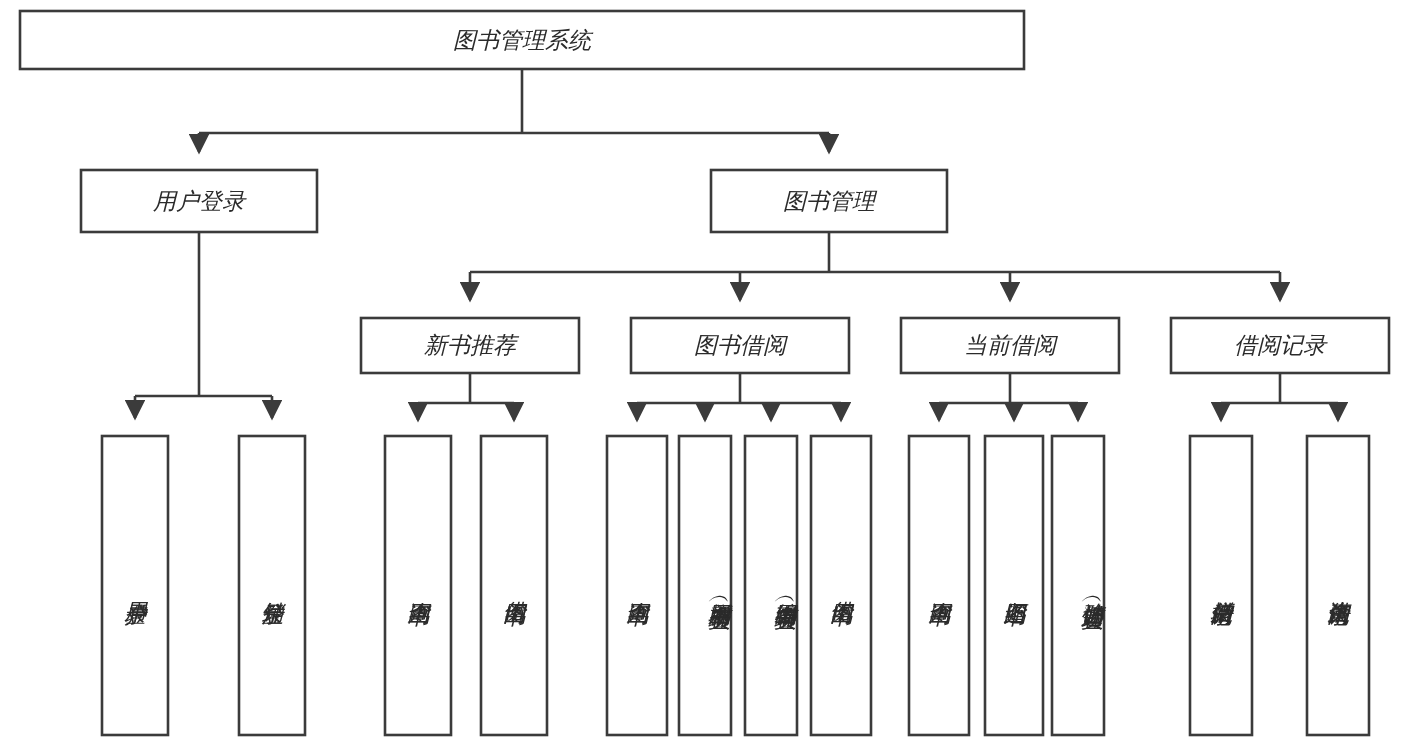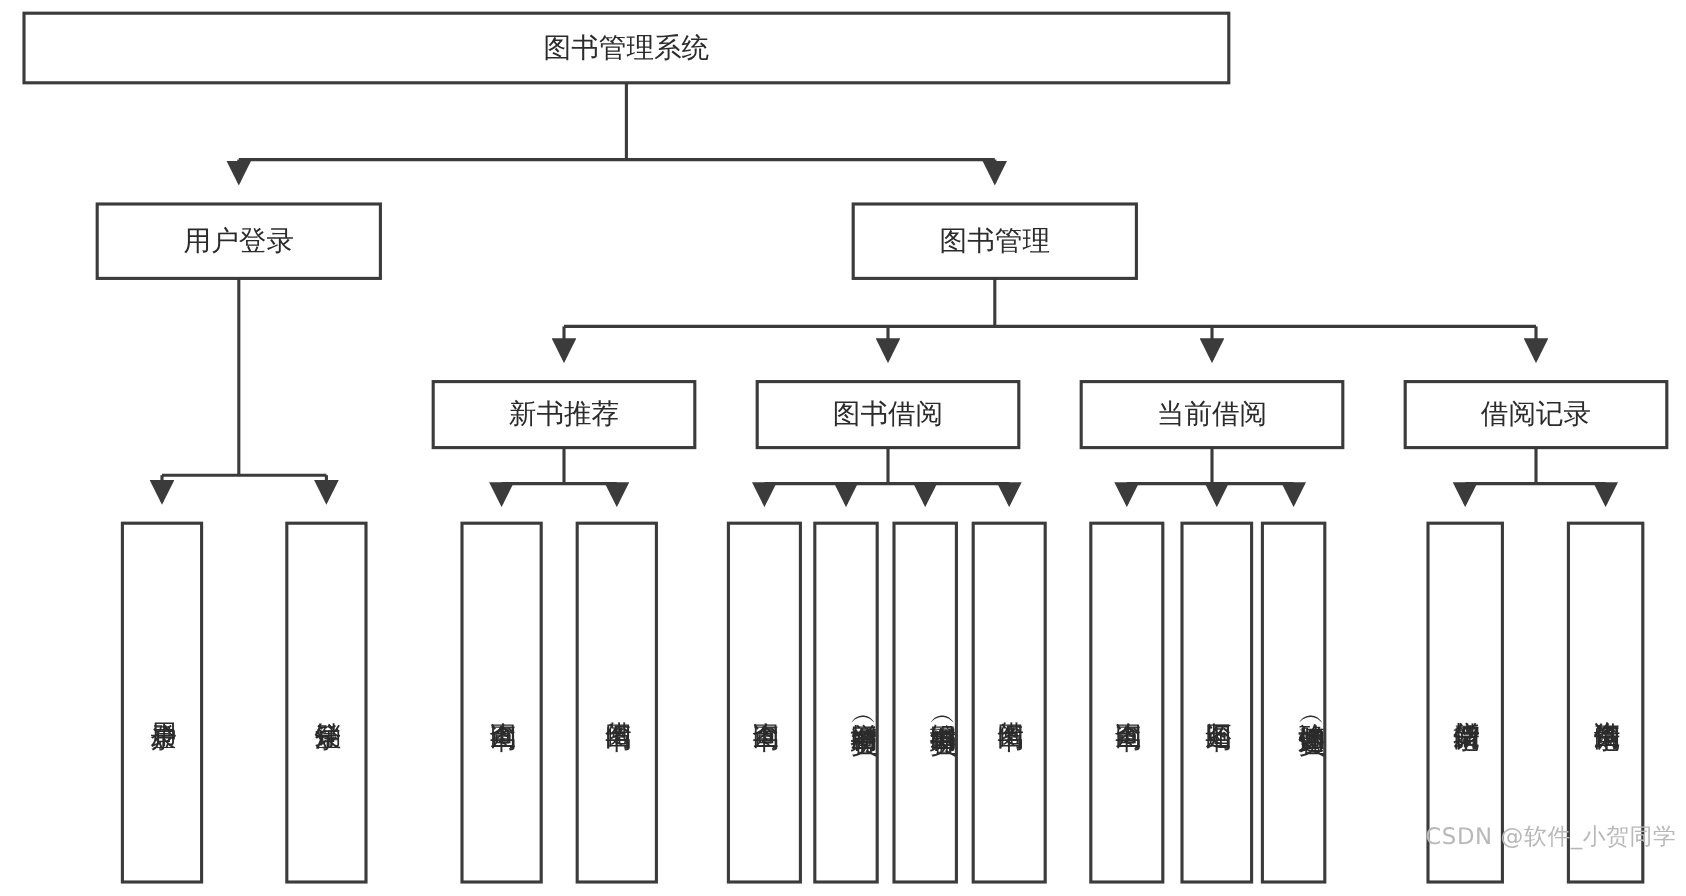--- a/index.html
+++ b/index.html
@@ -12,20 +12,21 @@
     height: 747px;
     font-family: "DejaVu Sans", "Liberation Sans", sans-serif;
     overflow: hidden;
     position: relative;
   }
   #diagram-root {
     position: relative;
     width: 1405px;
     height: 714px;
     background: #ffffff;
+    font-style: italic;
   }
   svg.diagram-svg {
     position: absolute;
     top: 0;
     left: 0;
     width: 1405px;
     height: 747px;
   }
   .node-box {
     fill: #ffffff;
@@ -208,14 +209,13 @@
   <div class="vlabel" style="left:909px; top:436px; width:60px; height:299px;">查询图书</div>
 
   <div class="vlabel" style="left:985px; top:436px; width:58px; height:299px;">归还图书</div>
 
   <div class="vlabel" style="left:1052px; top:436px; width:52px; height:299px; align-items:flex-start; padding-top:8px; box-sizing:border-box;">确认归还（管理员）</div>
 
   <div class="vlabel" style="left:1190px; top:436px; width:62px; height:299px;">新增借阅记录</div>
 
   <div class="vlabel" style="left:1307px; top:436px; width:62px; height:299px;">查询借阅记录</div>
 
-  <div class="watermark">CSDN @软件_小贺同学</div>
 </div>
 
 </body></html>

